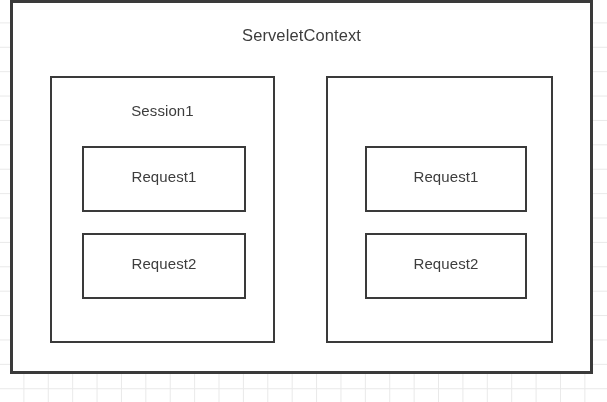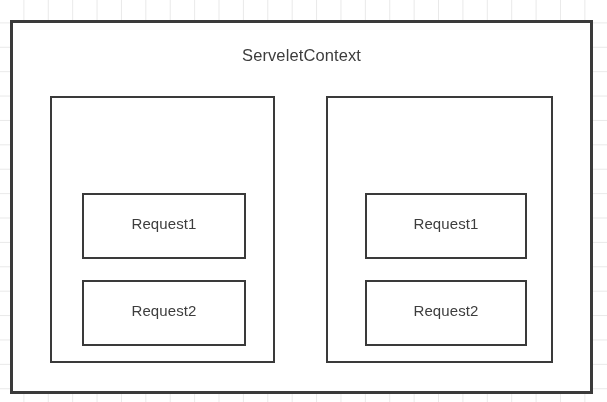--- a/index.html
+++ b/index.html
@@ -36,21 +36,21 @@
     right: 0;
     text-align: center;
     color: #3d3d3d;
     white-space: nowrap;
     letter-spacing: 0.1px;
   }
 
   
   #servlet-context {
     left: 10px;
-    top: 20px;
+    top: 0;
     width: 583px;
     height: 374px;
     border-width: 3px;
   }
   #servlet-context-title {
     top: 23px;
     font-size: 16.5px;
   }
 
   
@@ -69,21 +69,20 @@
   }
   .session-title {
     top: 24px;
     font-size: 15px;
   }
 
   
   .request-box {
     height: 66px;
     border-width: 2.5px;
-    margin-top: 27px;
   }
   .request-box .box-label {
     top: 20px;
     font-size: 15px;
   }
   .session-1-request {
     left: 30px;
     width: 164px;
   }
   .session-2-request {
@@ -96,20 +95,21 @@
 </head>
 <body>
 
 <div id="canvas">
 
   <div class="box" id="servlet-context">
 
     <div class="box-label" id="servlet-context-title">ServeletContext</div>
 
     <div class="box session-box" id="session-1">
+      <div class="box-label session-title">Session1</div>
 
       <div class="box request-box session-1-request request-slot-1">
         <div class="box-label">Request1</div>
       </div>
 
       <div class="box request-box session-1-request request-slot-2">
         <div class="box-label">Request2</div>
       </div>
     </div>
 

